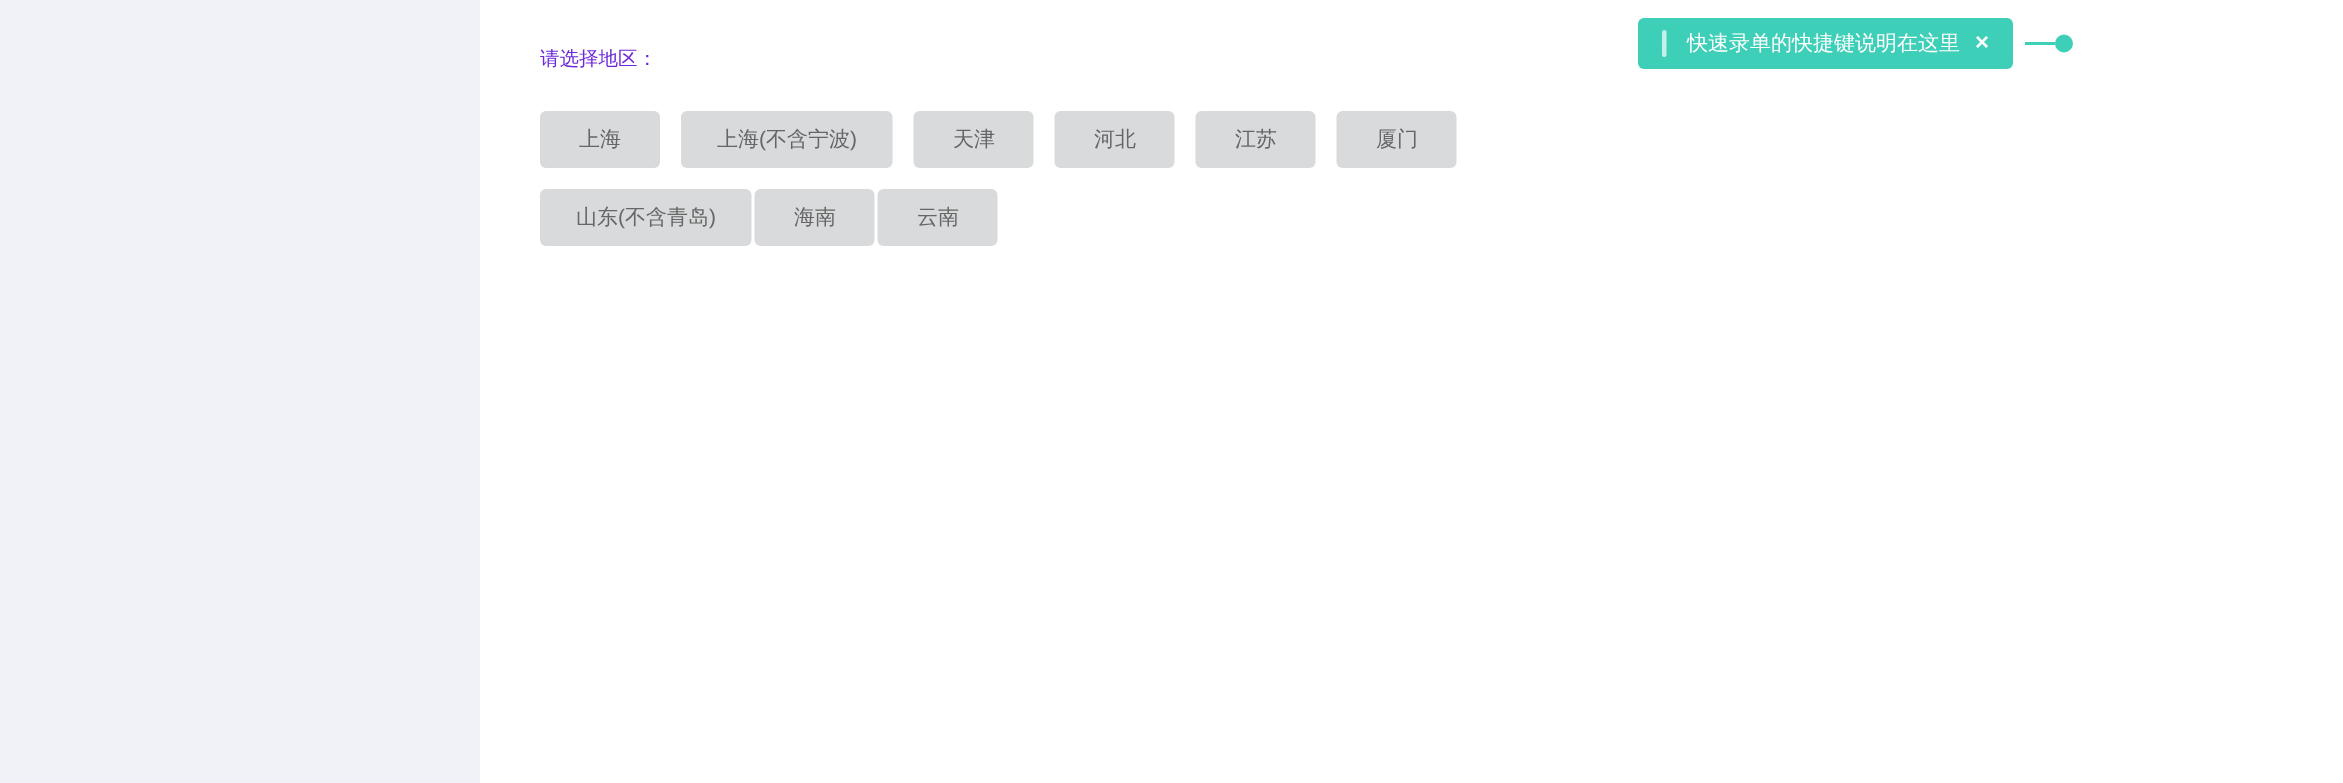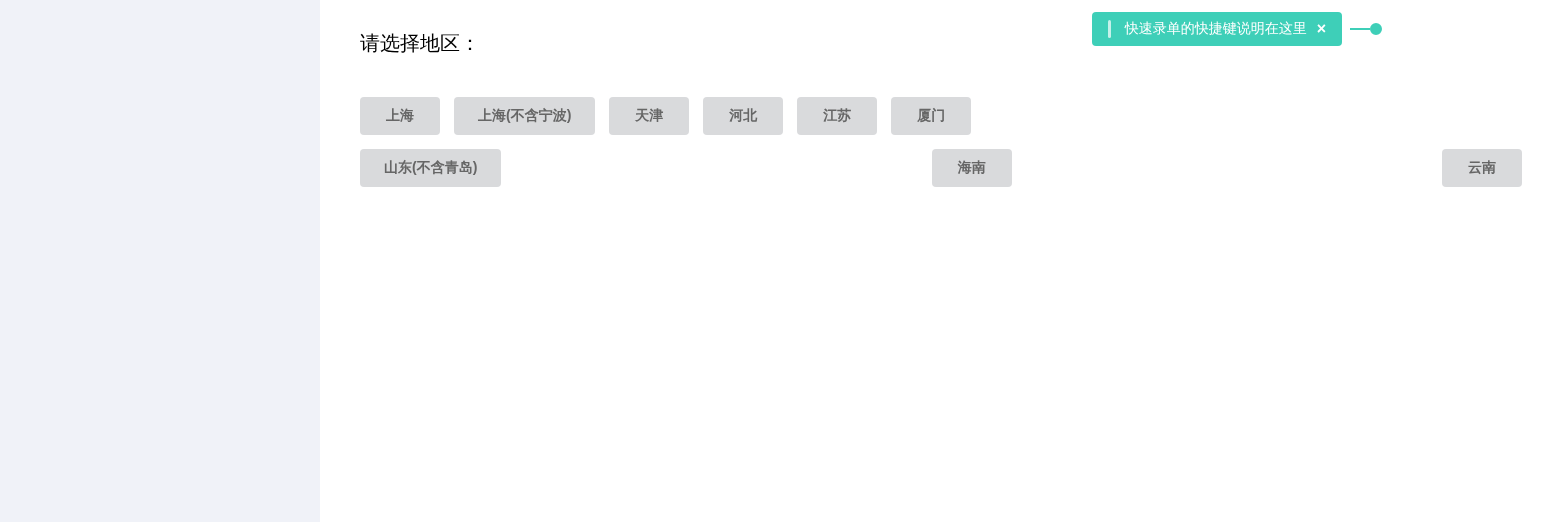--- a/index.html
+++ b/index.html
@@ -30,38 +30,37 @@
       position: absolute;
       left: 320px;
       top: 0;
       right: 0;
       bottom: 0;
       background: #ffffff;
       padding: 30px 40px;
     }
 
     .page-label {
-      font-size: 20px;
-      color: #000000;
-      margin-bottom: 40px;
+      font-size: 13px;
+      color: #6d28d9;
+      margin-bottom: 26px;
       font-weight: normal;
     }
 
     .region-btn {
       background: #d9dadc;
       border: none;
       border-radius: 4px;
       padding: 10px 24px;
       font-size: 14px;
       color: #666;
       cursor: pointer;
       white-space: nowrap;
       min-width: 80px;
       text-align: center;
-      font-weight: bold;
     }
 
     .tooltip-container {
       position: absolute;
       top: 12px;
       right: 180px;
       display: flex;
       align-items: center;
       gap: 8px;
     }
@@ -111,23 +110,22 @@
 
     .row-1 {
       display: flex;
       gap: 14px;
       margin-bottom: 14px;
       flex-wrap: wrap;
     }
 
     .row-2 {
       display: flex;
-      gap: 29px;
+      gap: 2px;
       flex-wrap: wrap;
-      justify-content: space-between;
     }
   </style>
 </head>
 <body>
 
 <div class="sidebar"></div>
 
 <div class="main-content">
 
   <div class="tooltip-container">

